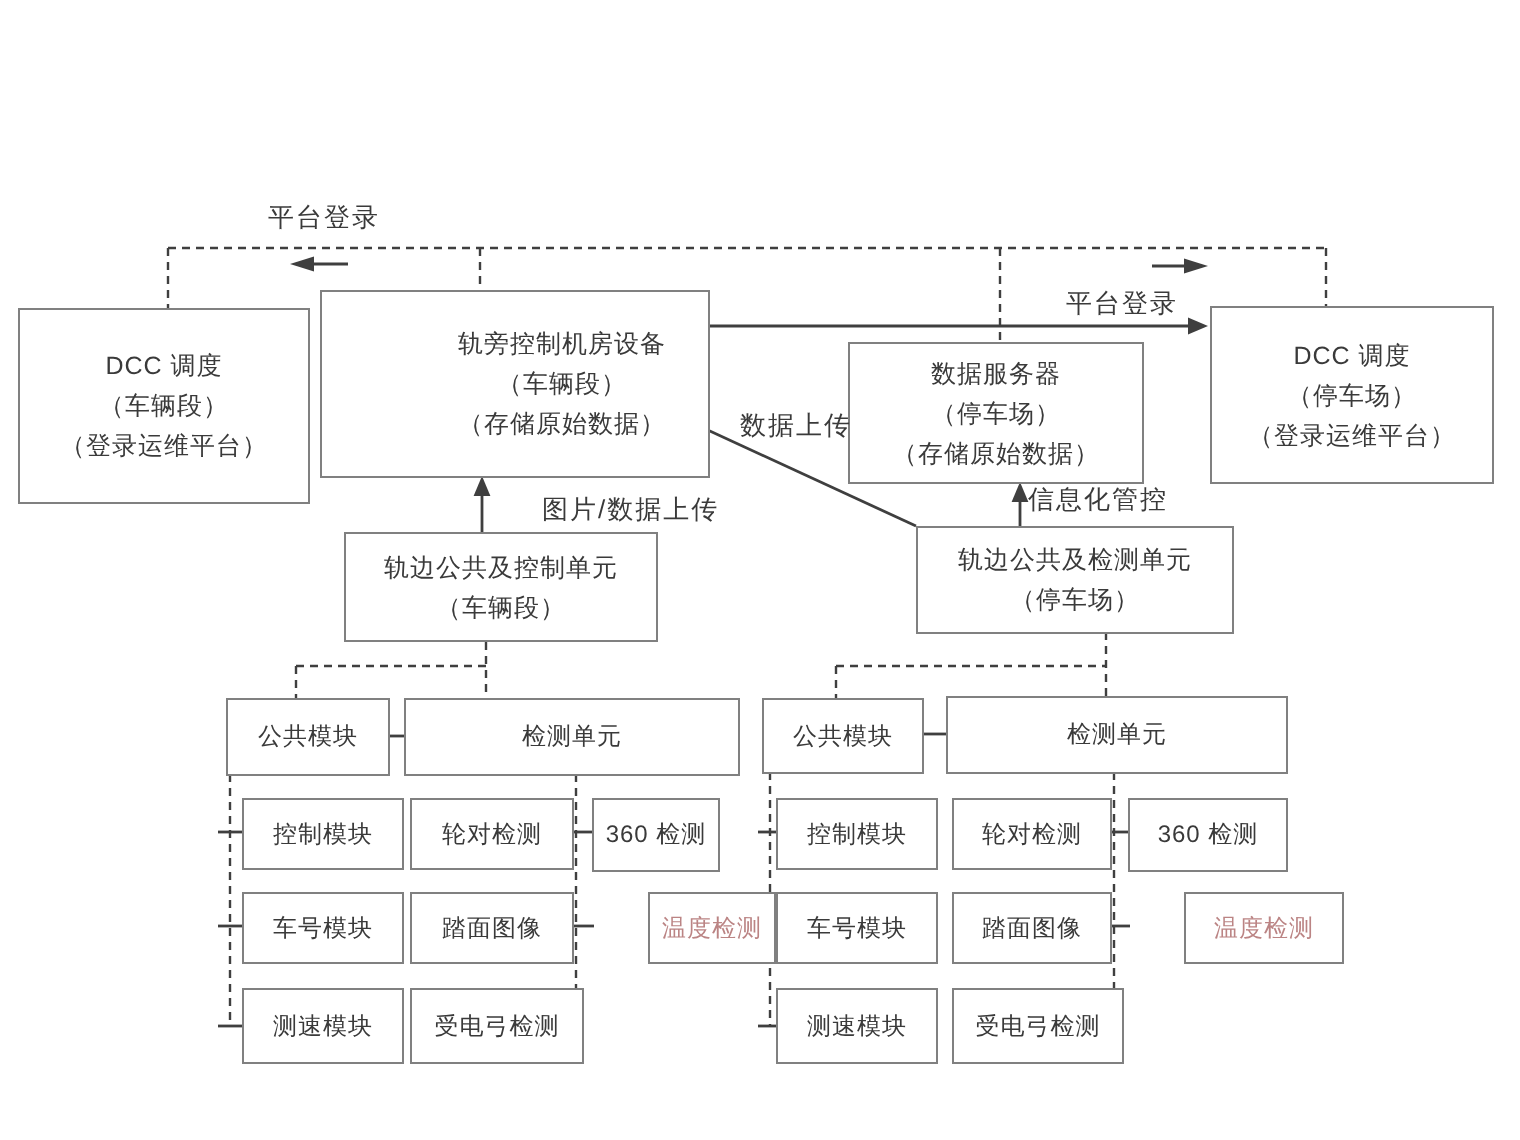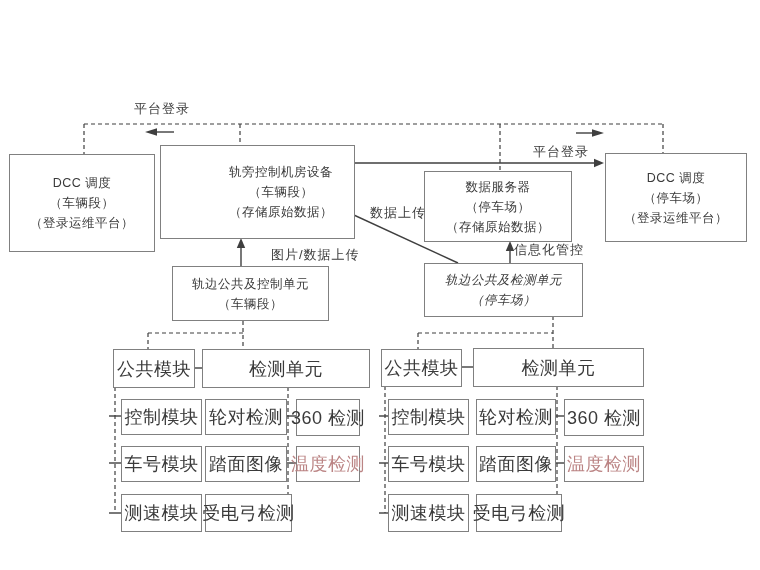--- a/index.html
+++ b/index.html
@@ -18,23 +18,23 @@
   .wires line.d{stroke:var(--line);stroke-width:1.2;stroke-dasharray:4 3;}
   .wires polygon{fill:var(--line);stroke:none;}
   .node{
     position:absolute;z-index:2;background:#fff;border:1px solid var(--box-border);
     display:flex;flex-direction:column;justify-content:center;align-items:center;
     text-align:center;font-size:12.5px;line-height:1.6;letter-spacing:.5px;
   }
   .cell{
     position:absolute;z-index:2;background:#fff;border:1px solid var(--box-border);
     display:flex;justify-content:center;align-items:center;text-align:center;
-    font-size:18px;letter-spacing:.5px;white-space:nowrap;
+    font-size:12px;letter-spacing:.5px;white-space:nowrap;
   }
-  .cell.temp{color:var(--temp-text);}
+  .cell.temp{color:var(--temp-text);margin-left:28px;}
   .lbl{
     position:absolute;z-index:3;font-size:13px;letter-spacing:1px;white-space:nowrap;
   }
 </style>
 </head>
 <body>
 
 <div class="canvas">
 
   <svg class="wires" width="760" height="570" viewBox="0 0 760 570">
@@ -136,21 +136,21 @@
     <div>DCC 调度</div>
     <div>（停车场）</div>
     <div>（登录运维平台）</div>
   </div>
 
   <div class="node" style="left:172px;top:266px;width:155px;height:53px;text-align:center;">
     <div>轨边公共及控制单元</div>
     <div>（车辆段）</div>
   </div>
 
-  <div class="node" style="left:424px;top:263px;width:157px;height:52px;font-style:italic;">
+  <div class="node" style="left:458px;top:263px;width:157px;height:52px;">
     <div>轨边公共及检测单元</div>
     <div>（停车场）</div>
   </div>
 
   <div class="cell" style="left:113px;top:349px;width:80px;height:37px;">公共模块</div>
   <div class="cell" style="left:202px;top:349px;width:166px;height:37px;">检测单元</div>
   <div class="cell" style="left:121px;top:399px;width:79px;height:34px;">控制模块</div>
   <div class="cell" style="left:205px;top:399px;width:80px;height:34px;">轮对检测</div>
   <div class="cell" style="left:296px;top:399px;width:62px;height:35px;">360 检测</div>
   <div class="cell" style="left:121px;top:446px;width:79px;height:34px;">车号模块</div>

